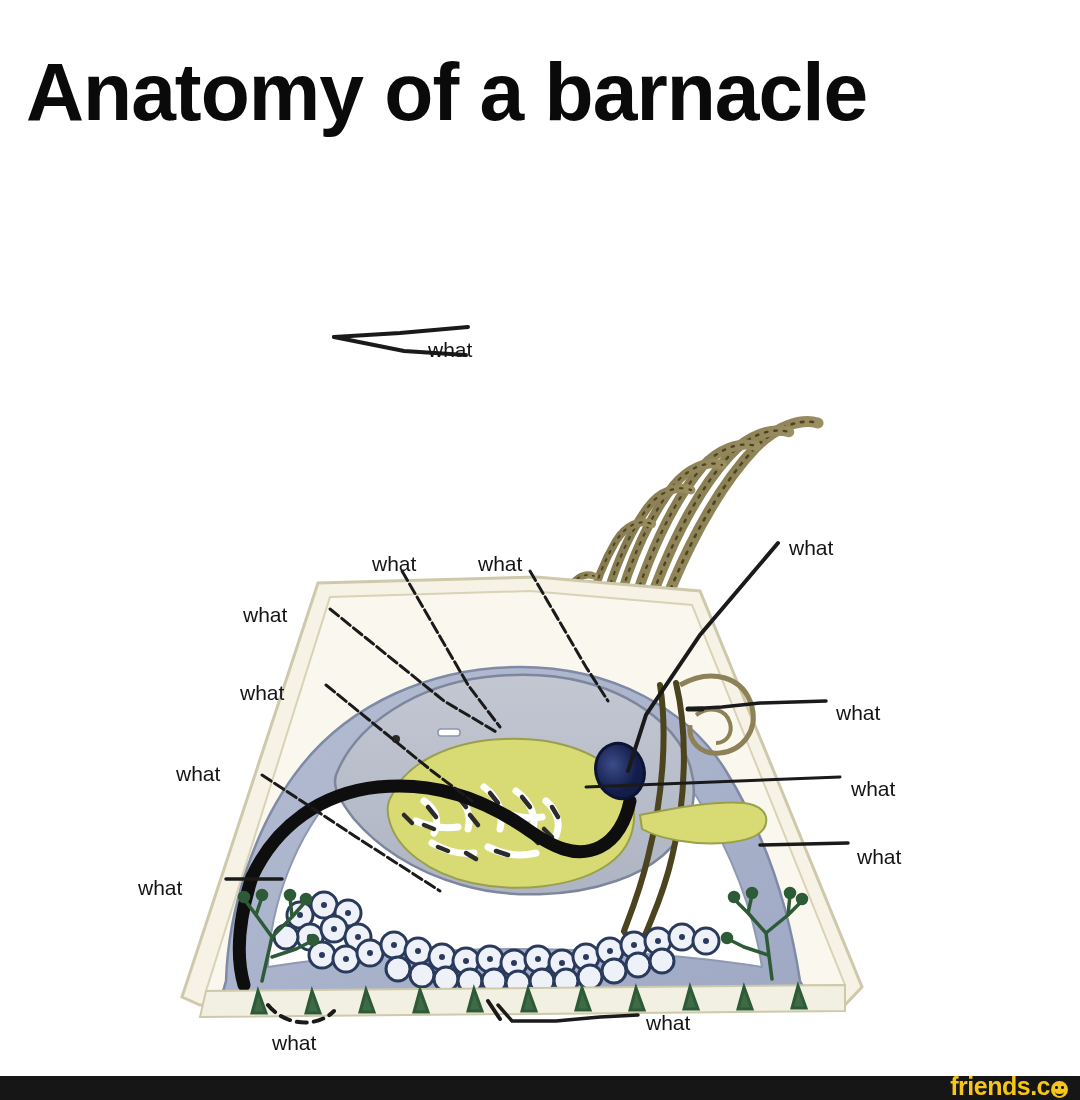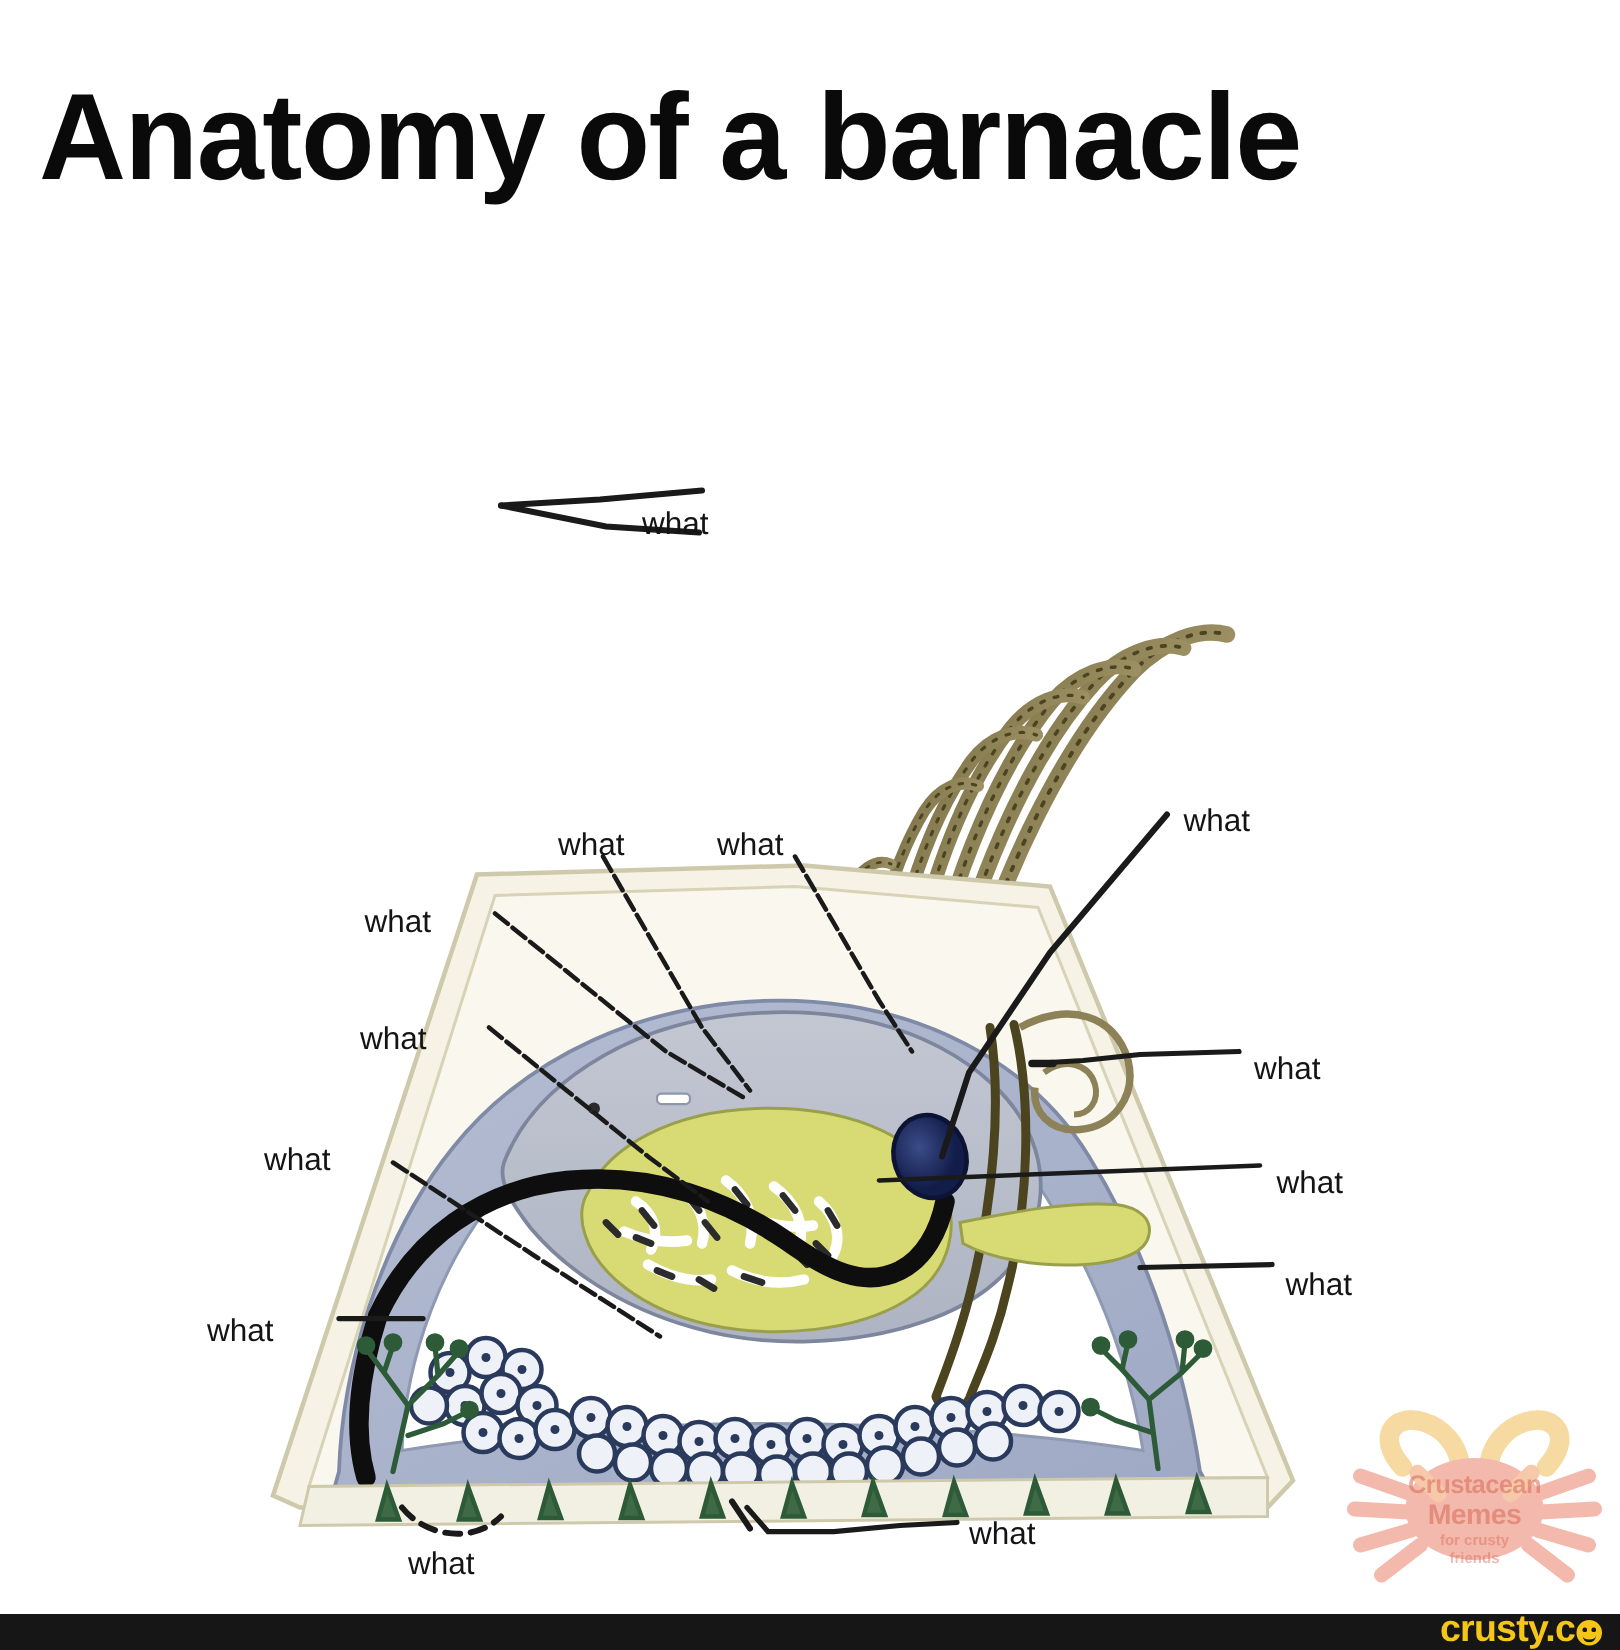--- a/index.html
+++ b/index.html
@@ -414,38 +414,17 @@
   <div class="lbl" style="left:240px; top:676px;">what</div>
   <div class="lbl" style="left:176px; top:757px;">what</div>
   <div class="lbl" style="left:138px; top:871px;">what</div>
   <div class="lbl" style="left:789px; top:531px;">what</div>
   <div class="lbl" style="left:836px; top:696px;">what</div>
   <div class="lbl" style="left:851px; top:772px;">what</div>
   <div class="lbl" style="left:857px; top:840px;">what</div>
   <div class="lbl" style="left:272px; top:1026px;">what</div>
   <div class="lbl" style="left:646px; top:1006px;">what</div>
 
-  <div id="watermark">
-    <svg viewBox="0 0 180 132" xmlns="http://www.w3.org/2000/svg">
-      <g opacity="0.62">
-
-        <path d="M42,44 C24,24 36,8 56,14 C70,18 78,30 80,40" fill="none" stroke="#f0c368" stroke-width="13" stroke-linecap="round"></path>
-        <path d="M138,44 C156,24 144,8 124,14 C110,18 102,30 100,40" fill="none" stroke="#f0c368" stroke-width="13" stroke-linecap="round"></path>
-
-        <ellipse cx="90" cy="72" rx="46" ry="34" fill="#ec8e79"></ellipse>
-
-        <path d="M48,62 L14,50 M46,74 L10,72 M48,86 L14,96 M54,96 L28,116" stroke="#ec8e79" stroke-width="10" stroke-linecap="round" fill="none"></path>
-
-        <path d="M132,62 L166,50 M134,74 L170,72 M132,86 L166,96 M126,96 L152,116" stroke="#ec8e79" stroke-width="10" stroke-linecap="round" fill="none"></path>
-
-        <path d="M52,48 L66,62 M128,48 L114,62" stroke="#f0a878" stroke-width="11" stroke-linecap="round"></path>
-      </g>
-    </svg>
-    <div class="wm-text" id="wm-line1">Crustacean</div>
-    <div class="wm-text" id="wm-line2">Memes</div>
-    <div class="wm-text" id="wm-line3">for crusty</div>
-    <div class="wm-text" id="wm-line4">friends</div>
-  </div>
 
   <div id="bottombar"></div>
-  <div id="ifunny"><span>crusty.c</span><span class="smiley"></span></div>
+  <div id="ifunny"><span>friends.c</span><span class="smiley"></span></div>
 
 </div>
 
 </body></html>

